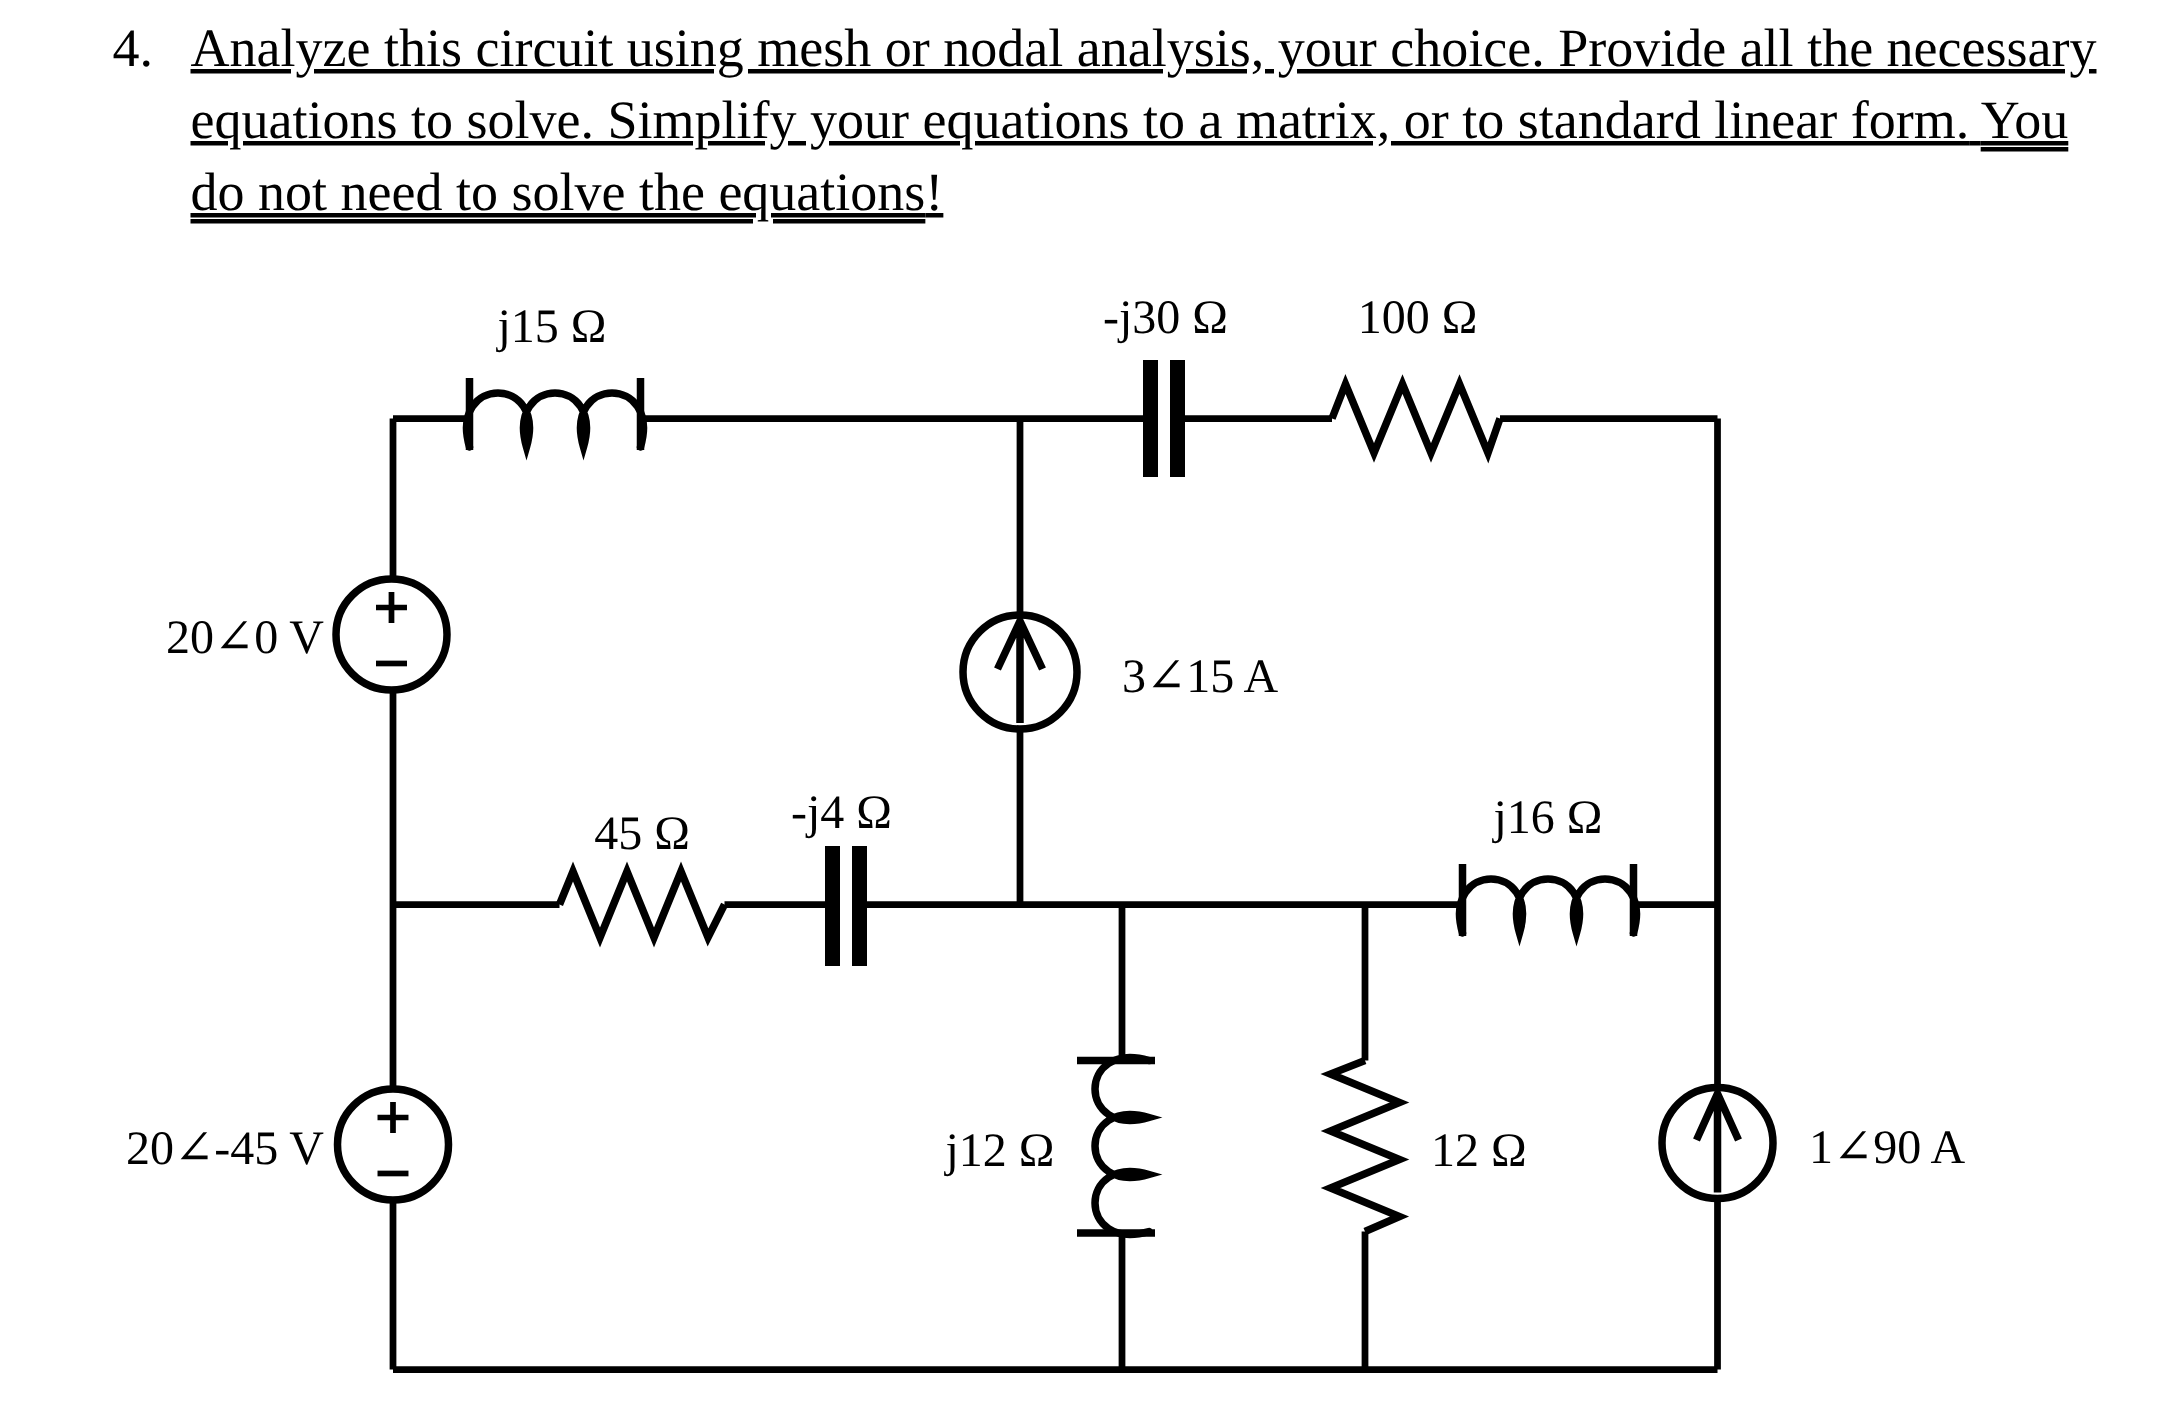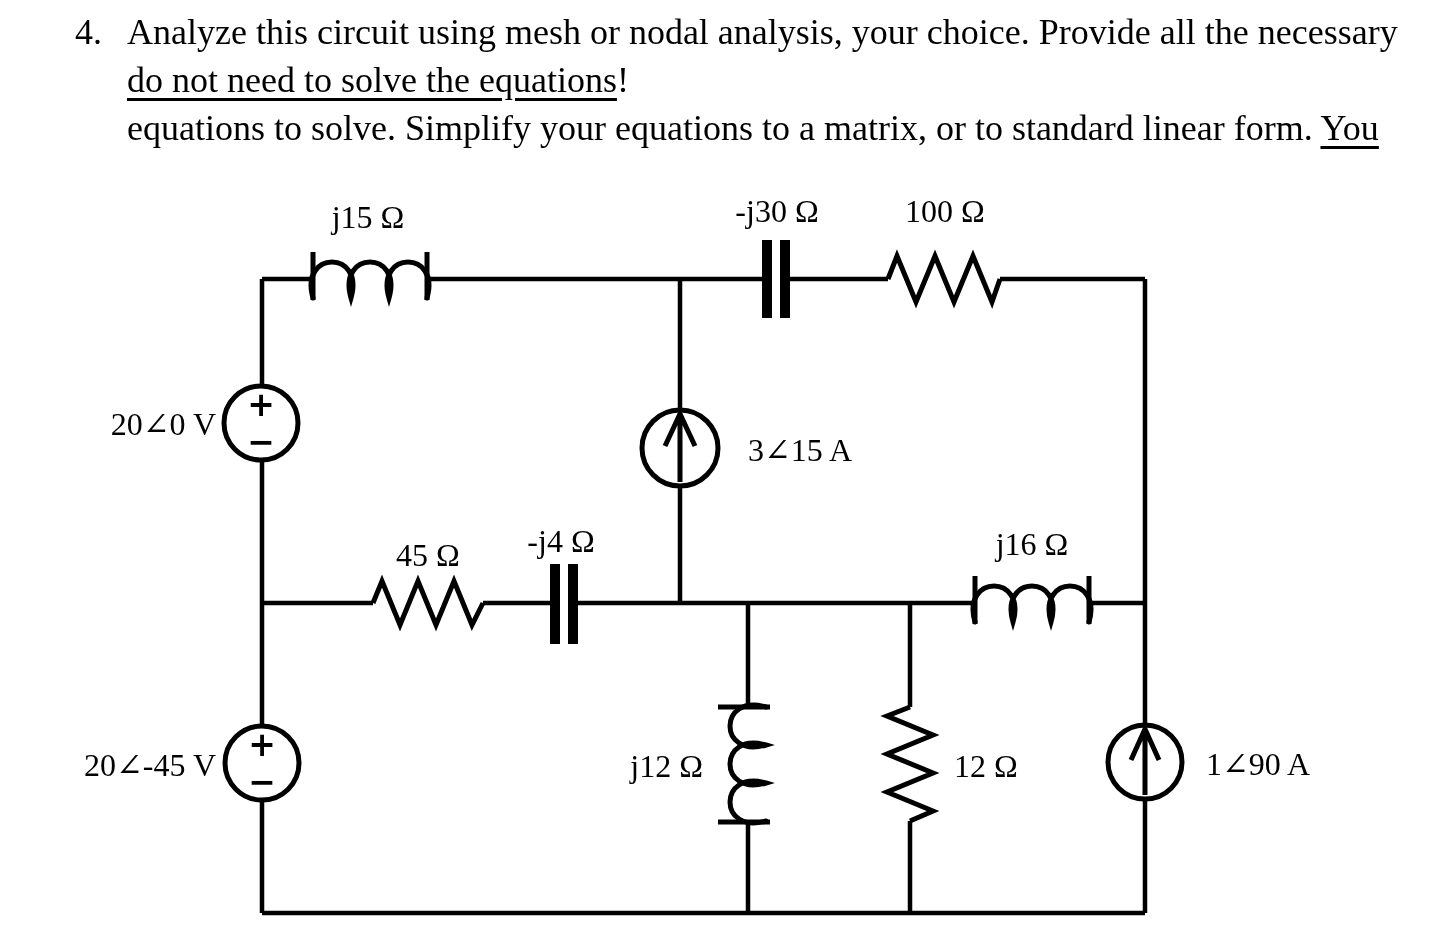--- a/index.html
+++ b/index.html
@@ -5,42 +5,42 @@
   html,body{margin:0;padding:0;}
   body{
     width:1454px;height:936px;position:relative;overflow:hidden;
     background:#ffffff;color:#000;
     font-family:"Liberation Serif","DejaVu Serif",serif;
   }
   .problem{position:absolute;top:8px;left:0;width:1454px;}
   .prow{display:flex;}
   .pnum{flex:none;width:52px;margin-left:75px;font-size:36px;line-height:48px;white-space:nowrap;}
   .plines{flex:none;font-size:36px;line-height:48px;}
-  .pline{white-space:nowrap;}
+  .pline{white-space:nowrap;text-decoration:underline;}
   .u{text-decoration:underline;text-decoration-thickness:2.5px;text-underline-offset:6px;}
   svg.circuit{position:absolute;left:0;top:0;}
   .wire{stroke:#000;stroke-width:4.5;fill:none;}
   .comp{stroke:#000;stroke-width:5;fill:none;}
   .coil{stroke:#000;stroke-width:5;fill:none;stroke-linecap:round;}
   .plate-thin{stroke:#000;stroke-width:10;fill:none;}
   .srccircle{stroke:#000;stroke-width:5;fill:#ffffff;}
   .arrow{stroke:#000;stroke-width:5;fill:none;}
   .clabel{font-family:"Liberation Serif","DejaVu Serif","DejaVu Sans",serif;font-size:32px;fill:#000;}
   .pm{font-family:"DejaVu Sans","Liberation Sans",sans-serif;font-size:33px;font-weight:bold;fill:#000;}
 </style>
 </head>
 <body>
 
 <div class="problem">
   <div class="prow">
     <div class="pnum">4.</div>
     <div class="plines">
       <div class="pline"><span>Analyze this circuit using mesh or nodal analysis, your choice. Provide all the necessary</span></div>
+      <div class="pline"><span>equations to solve. Simplify your equations to a matrix, or to standard linear form.</span> <span class="u">You</span></div>
       <div class="pline"><span class="u">do not need to solve the equations</span><span>!</span></div>
-      <div class="pline"><span>equations to solve. Simplify your equations to a matrix, or to standard linear form.</span> <span class="u">You</span></div>
     </div>
   </div>
 </div>
 
 <svg class="circuit" width="1454" height="936" viewBox="0 0 1454 936">
 
   <g>
     <path class="wire" d="M 262,279 V 913"></path>
     <path class="wire" d="M 262,279 H 313 M 427,279 H 762 M 790,279 H 888 M 1000,279 H 1145"></path>
     <path class="wire" d="M 1145,279 V 913"></path>

